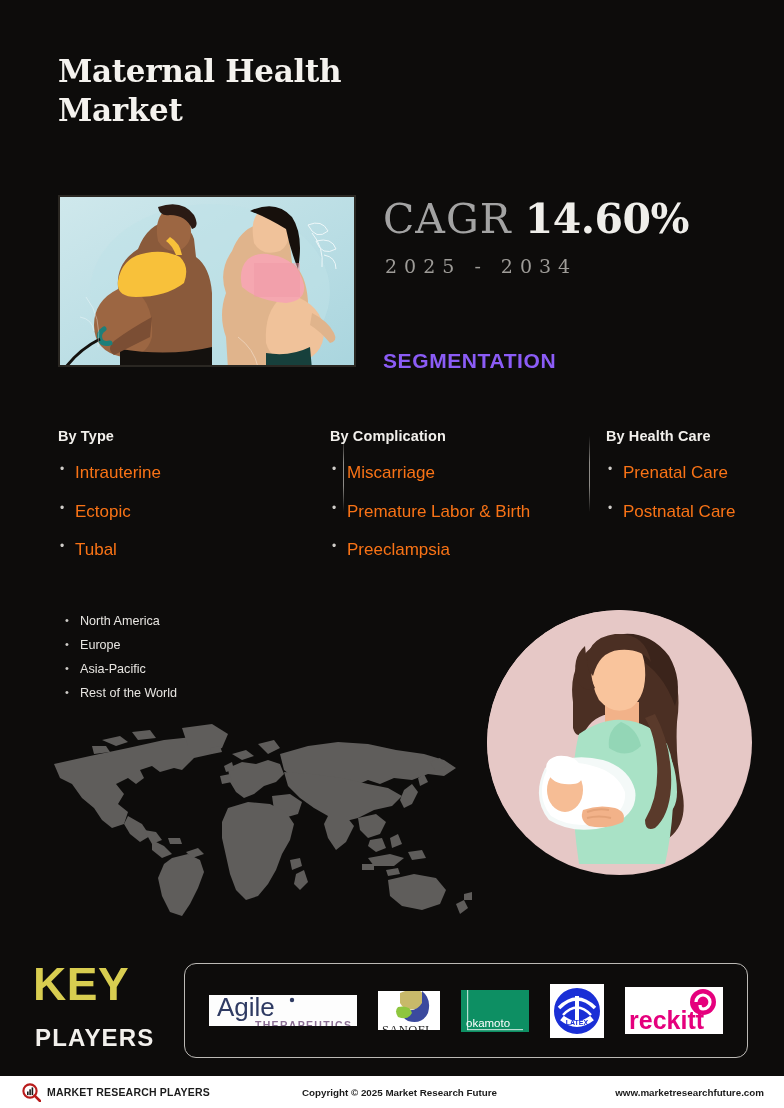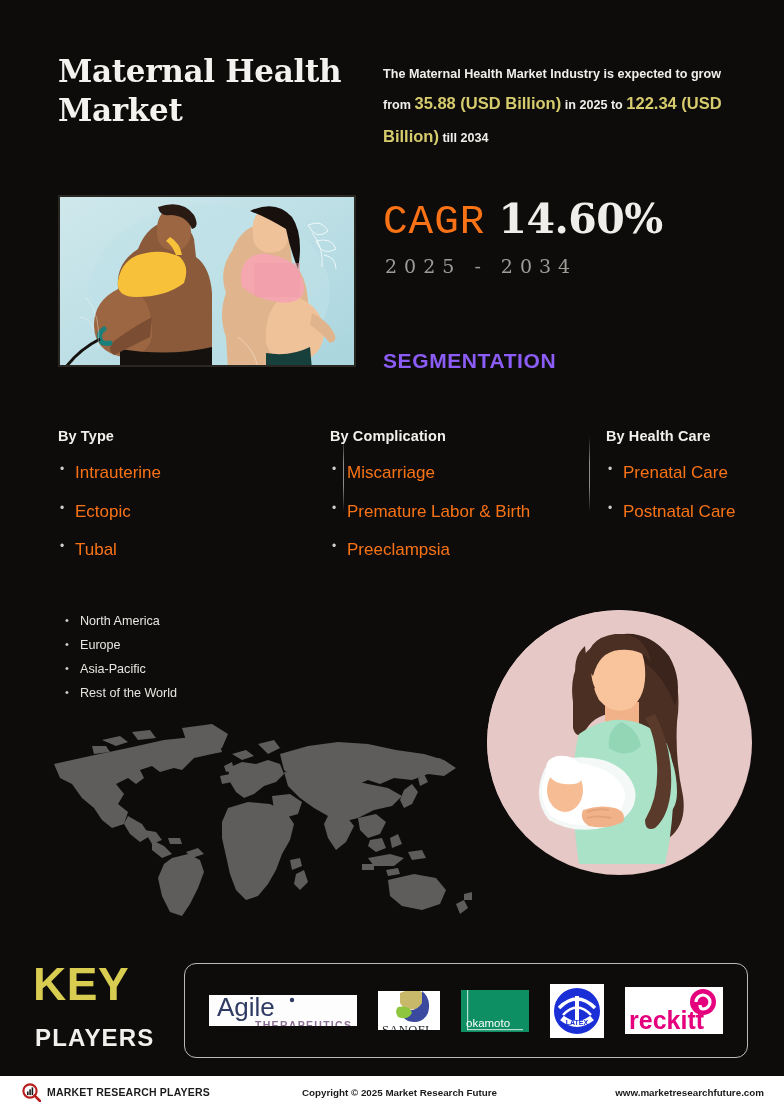--- a/index.html
+++ b/index.html
@@ -27,21 +27,21 @@
   }
   .intro .big { font-size:16.5px; color:#d6cb6d; }
   .intro .sm  { font-size:12.6px; color:#efeeea; }
 
   
   .cagr {
     position:absolute; left:383px; top:198px;
     font-family:"DejaVu Serif", serif;
     font-size:41px; line-height:1.05; white-space:nowrap;
   }
-  .cagr .lbl { color:#f97316; font-weight:400; letter-spacing:1px;font-family:Liberation Mono, monospace;}
+  .cagr .lbl { color:#a3a3a3; font-weight:400; letter-spacing:1px;}
   .cagr .val { color:#efeeea; font-weight:700; letter-spacing:-0.5px;}
   .cagr-years {
     position:absolute; left:385px; top:255px;
     font-family:"DejaVu Serif", serif;
     font-size:19px; letter-spacing:7px; color:#9e9c98; font-weight:400;
   }
 
   
   .seg-head {
     position:absolute; left:383px; top:349px;
@@ -150,23 +150,20 @@
     position:absolute; right:20px; font-size:9.8px; font-weight:700;
   }
 </style>
 </head>
 <body>
 
 <div class="page">
 
   <div class="title">Maternal Health Market</div>
 
-  <div class="intro">
-    <span class="sm">The Maternal Health Market Industry is expected to grow from </span><span class="big">35.88 (USD Billion)</span><span class="sm"> in 2025 to </span><span class="big">122.34 (USD Billion)</span><span class="sm"> till 2034</span>
-  </div>
 
   <div class="cagr">
     <span class="lbl">CAGR</span>
     <span class="val">14.60%</span>
   </div>
   <div class="cagr-years">2025 - 2034</div>
 
   <div class="seg-head">SEGMENTATION</div>
 
   <div class="hero">

